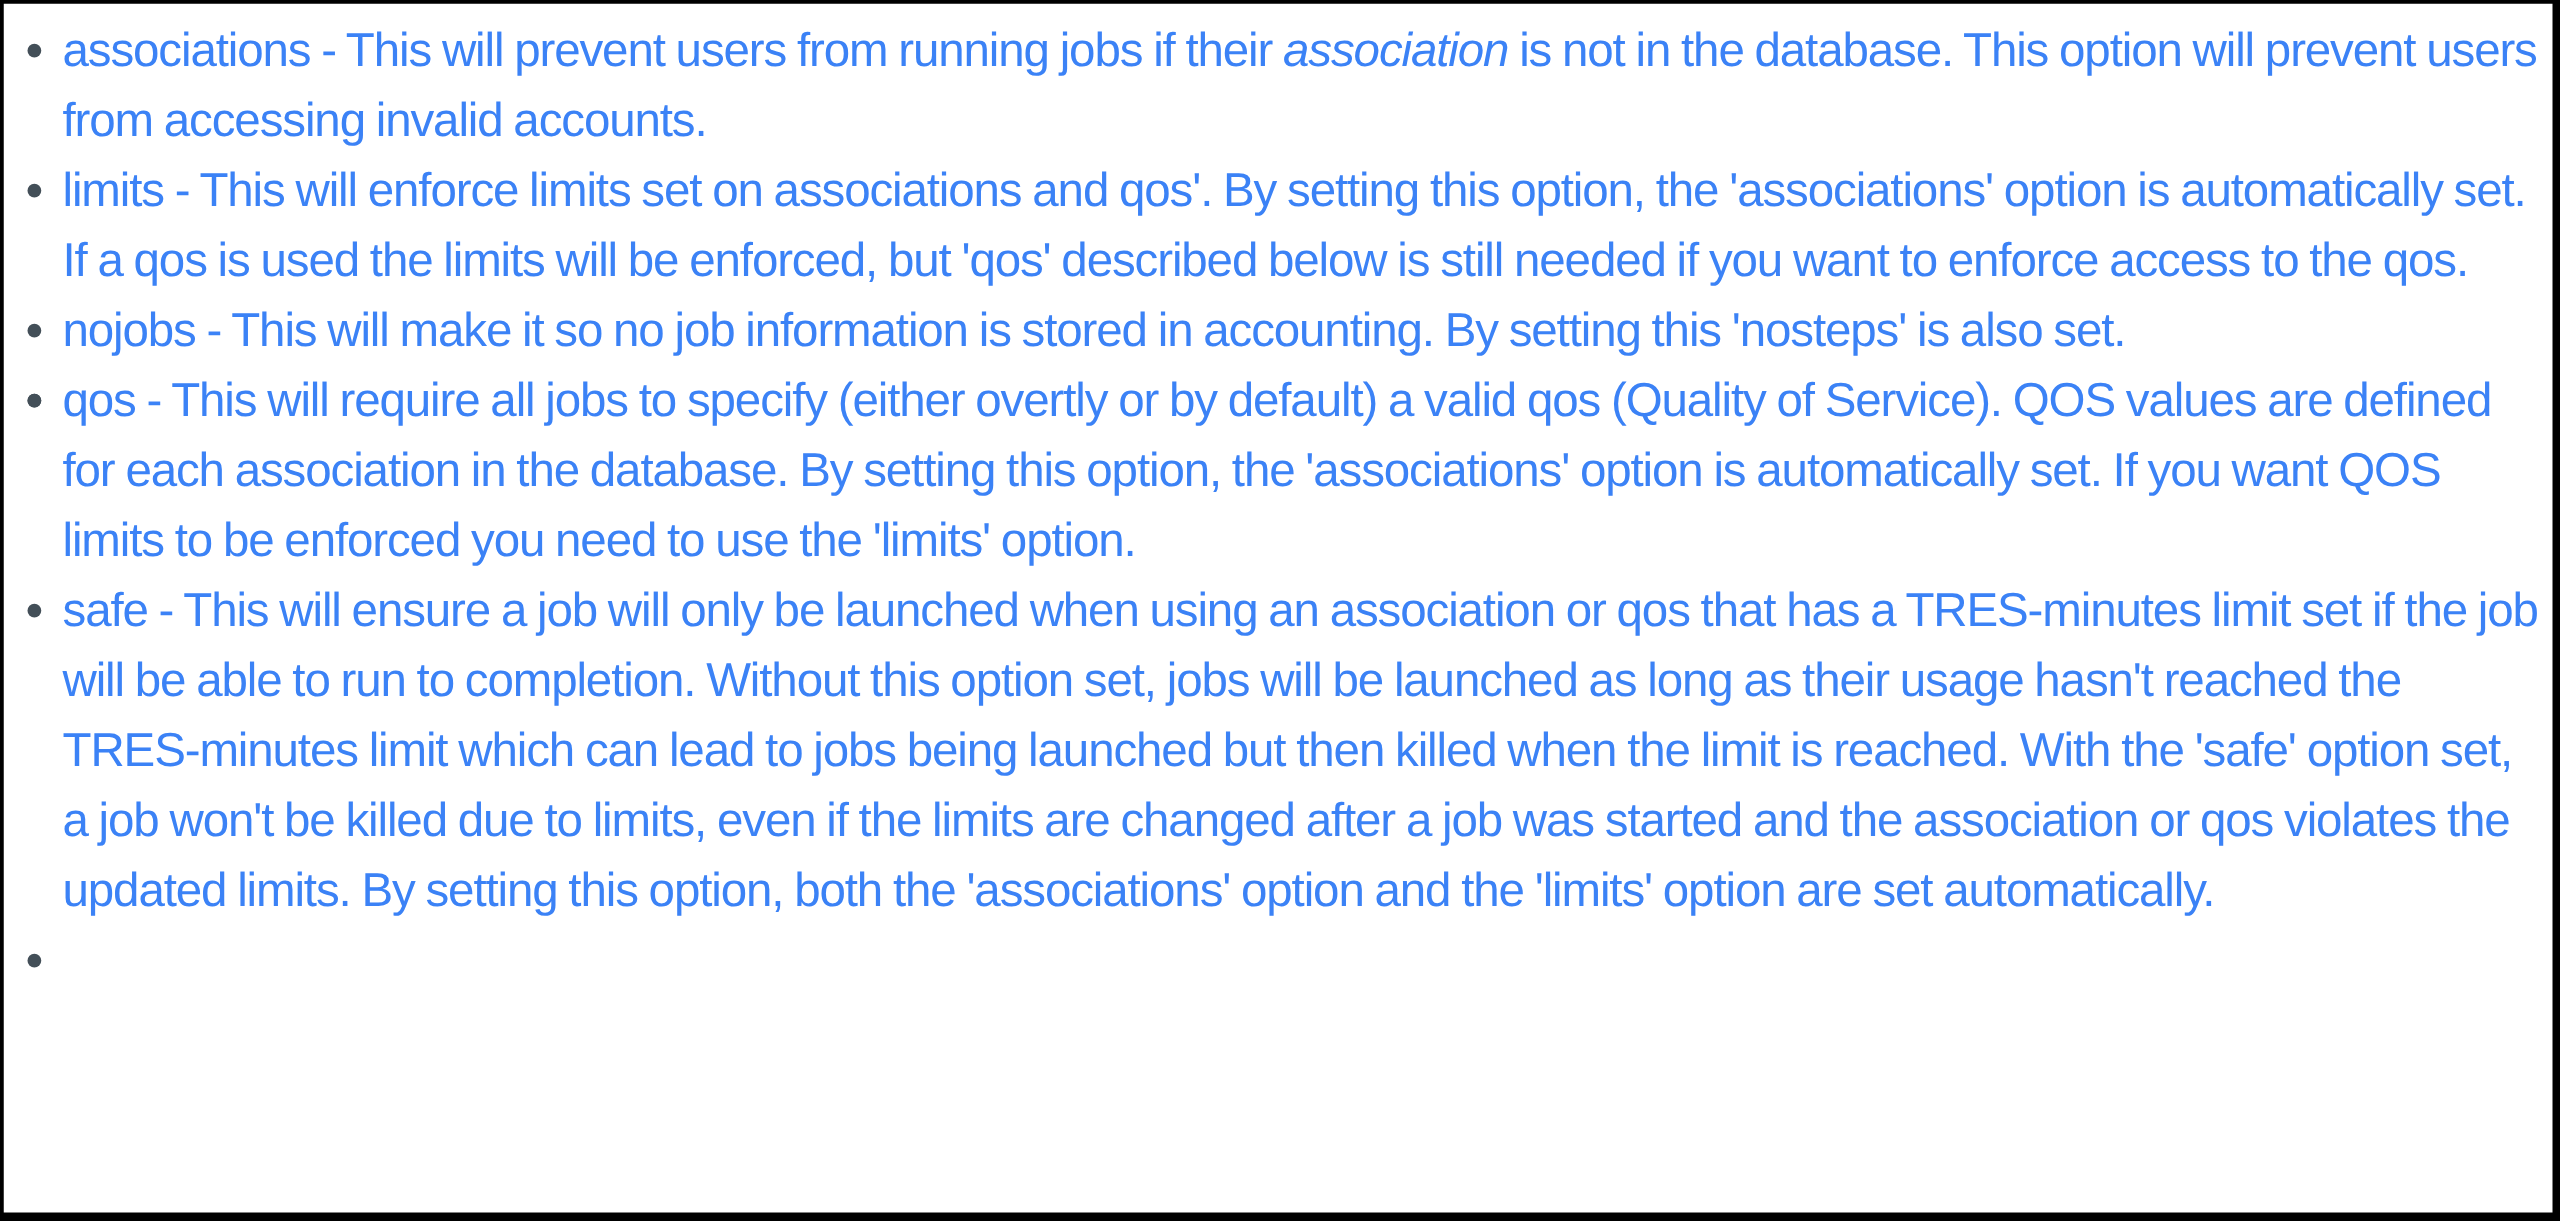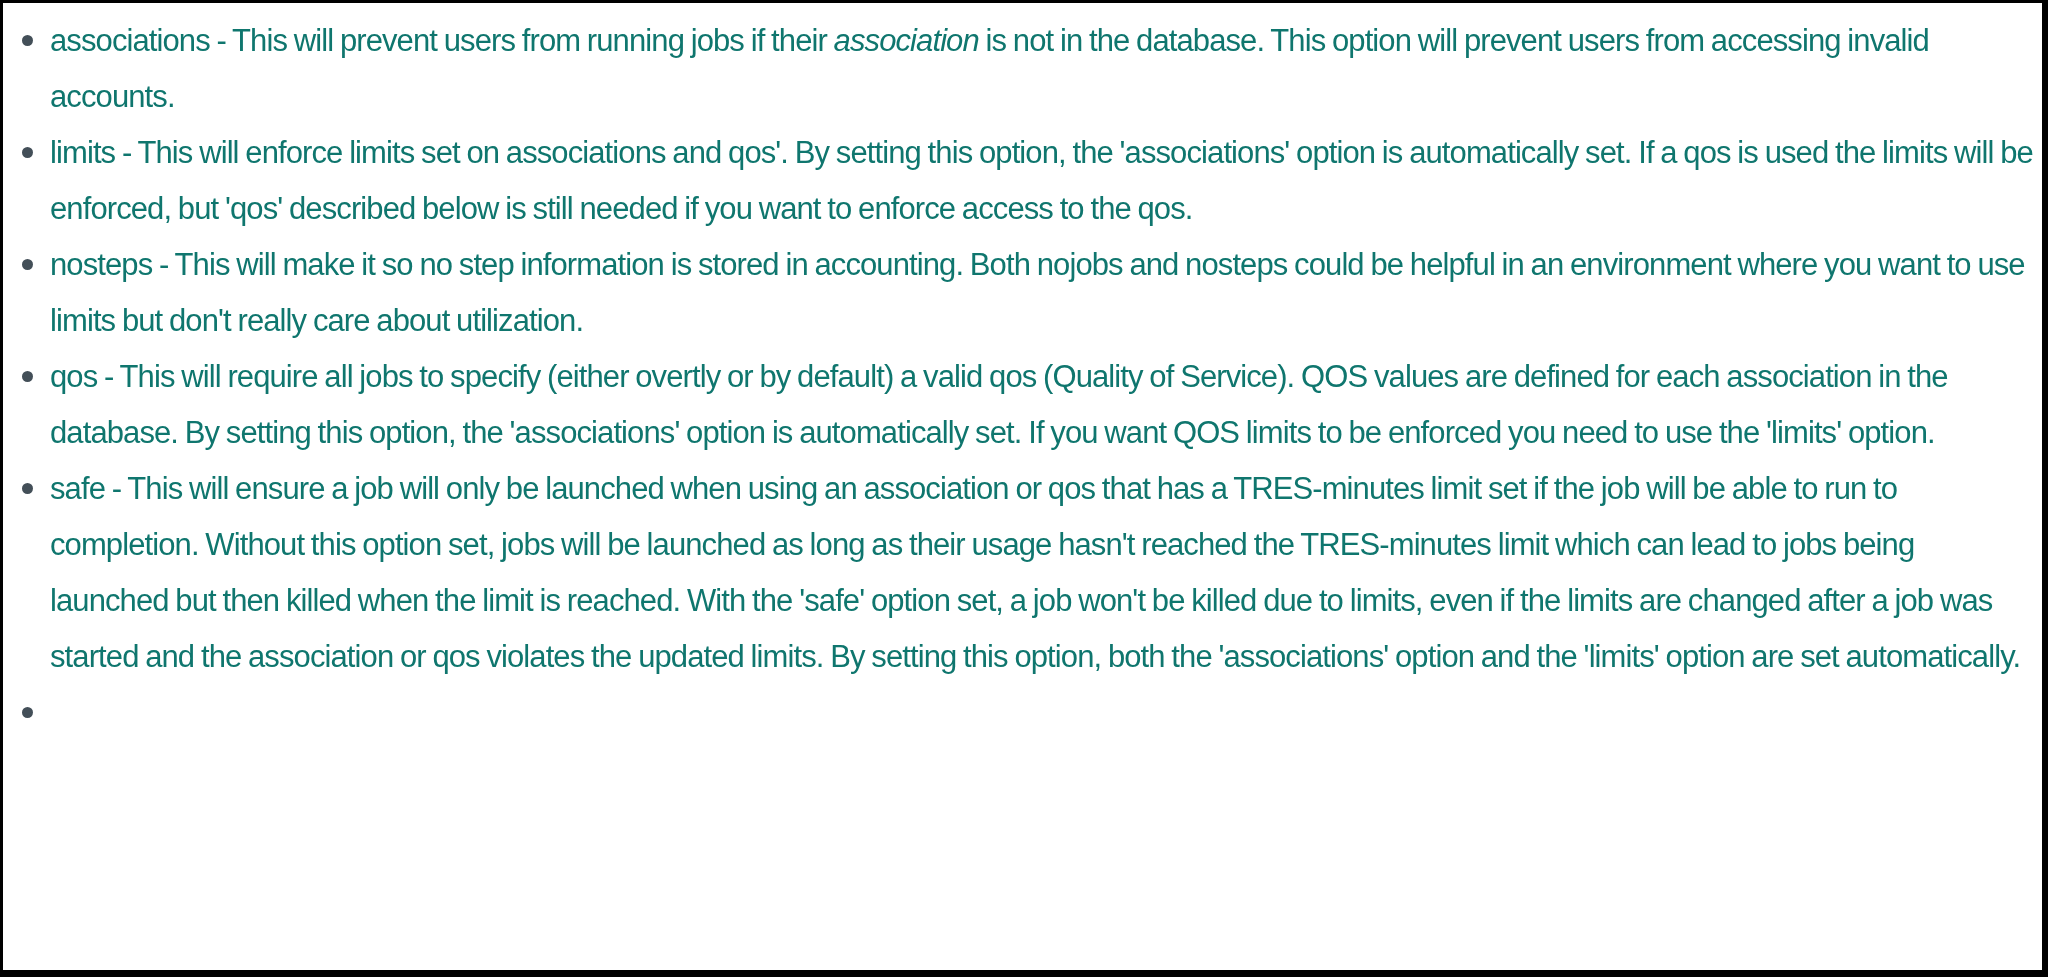--- a/index.html
+++ b/index.html
@@ -11,22 +11,22 @@
     position:absolute; left:3px; top:3px; width:2039px; height:967px;
     background:#fff; box-sizing:border-box;
   }
   ul.opts {
     list-style:none; margin:0; padding:0;
     position:absolute; left:0; top:10px; width:2030px;
   }
   ul.opts li {
     position:relative;
     padding-left:47px;
-    color:#0f766e;
-    font-size:31px;
+    color:#3b82f6;
+    font-size:38px;
     line-height:56px;
     letter-spacing:-0.9px;
     word-spacing:-1px;
     white-space:normal;
   }
   ul.opts li .bullet {
     position:absolute; left:19px; top:22px;
     width:11px; height:11px; border-radius:50%;
     background:#434f58;
   }
@@ -37,21 +37,24 @@
 
 <div class="frame">
   <ul class="opts">
     <li>
       <span class="bullet"></span><span>associations - This will prevent users from running jobs if their </span><span class="it">association</span><span> is not in the database. This option will prevent users from accessing invalid accounts.</span>
     </li>
     <li>
       <span class="bullet"></span><span>limits - This will enforce limits set on associations and qos'. By setting this option, the 'associations' option is automatically set. If a qos is used the limits will be enforced, but 'qos' described below is still needed if you want to enforce access to the qos.</span>
     </li>
     <li>
-      <span class="bullet"></span><span>nosteps - This will make it so no step information is stored in accounting. Both nojobs and nosteps could be helpful in an environment where you want to use limits but don't really care about utilization.</span>
+      <span class="bullet"></span><span>nojobs - This will make it so no job information is stored in accounting. By setting this 'nosteps' is also set.</span>
+    </li>
+    <li>
+      <span class="bullet"></span>
     </li>
     <li>
       <span class="bullet"></span><span>qos - This will require all jobs to specify (either overtly or by default) a valid qos (Quality of Service). QOS values are defined for each association in the database. By setting this option, the 'associations' option is automatically set. If you want QOS limits to be enforced you need to use the 'limits' option.</span>
     </li>
     <li>
       <span class="bullet"></span><span>safe - This will ensure a job will only be launched when using an association or qos that has a TRES-minutes limit set if the job will be able to run to completion. Without this option set, jobs will be launched as long as their usage hasn't reached the TRES-minutes limit which can lead to jobs being launched but then killed when the limit is reached. With the 'safe' option set, a job won't be killed due to limits, even if the limits are changed after a job was started and the association or qos violates the updated limits. By setting this option, both the 'associations' option and the 'limits' option are set automatically.</span>
     </li>
     <li>
       <span class="bullet"></span>
     </li>

